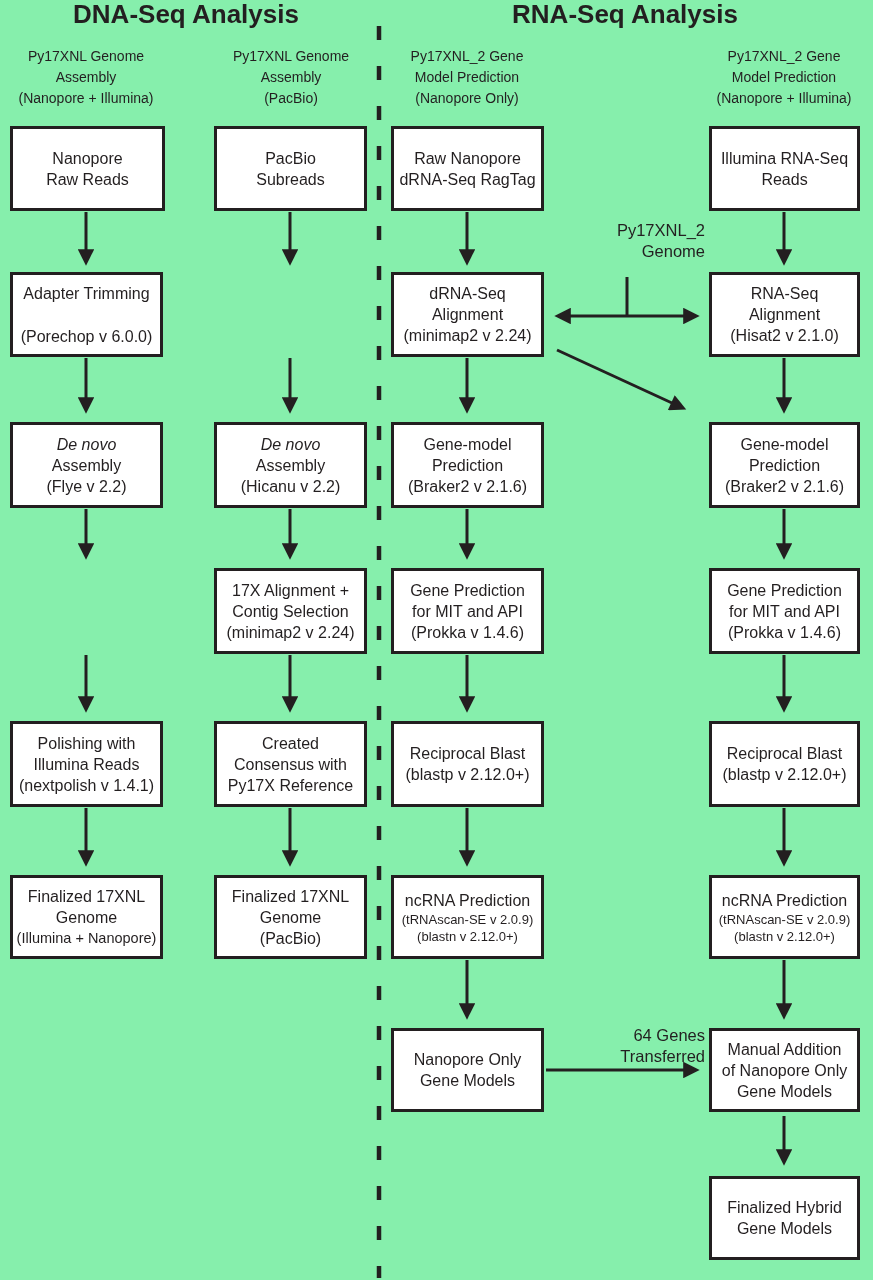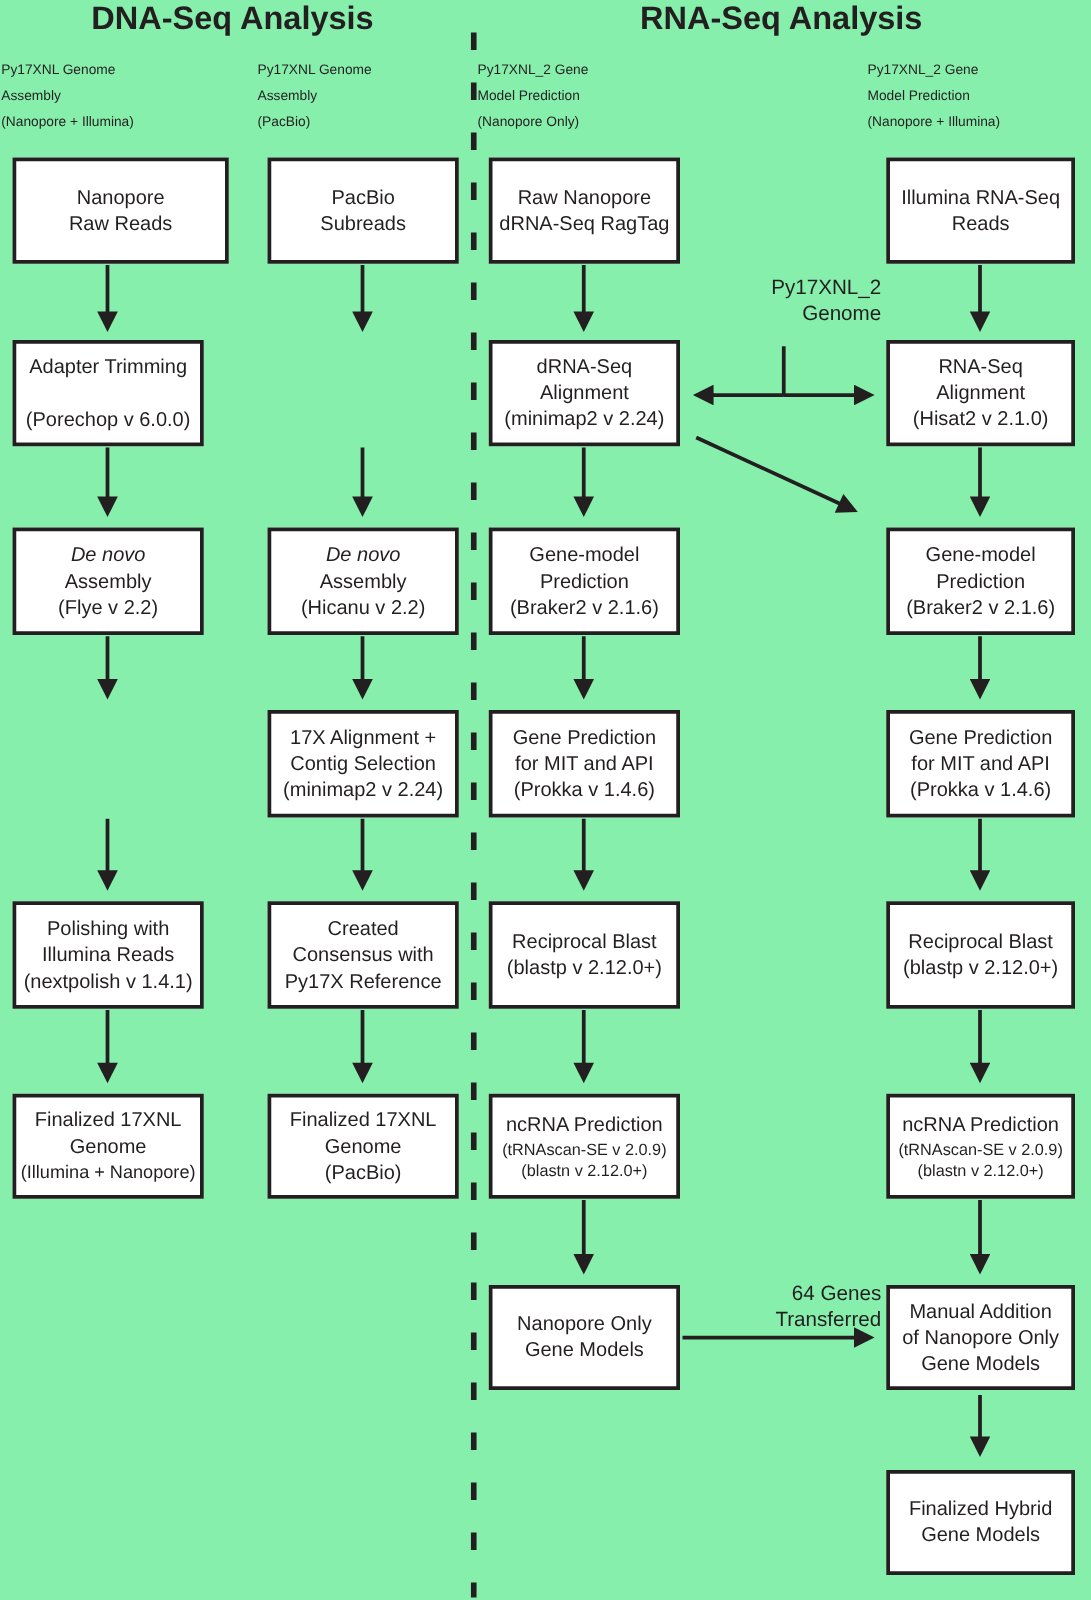--- a/index.html
+++ b/index.html
@@ -1,21 +1,21 @@
 <!DOCTYPE html>
 <html><head>
 <meta charset="utf-8">
 <style>
   html,body{margin:0;padding:0;background:#ffffff;}
   #canvas{
     position:relative;width:873px;height:1280px;background:#86efac;overflow:hidden;
     font-family:"Liberation Sans",sans-serif;color:#231f20;
   }
   .title{position:absolute;text-align:center;font-size:26px;font-weight:bold;line-height:28px;}
-  .hdr{position:absolute;font-size:11px;line-height:21px;}
+  .hdr{position:absolute;text-align:center;font-size:14px;line-height:21px;}
   .lbl{position:absolute;text-align:right;font-size:16.5px;line-height:21px;}
   .node{
     position:absolute;box-sizing:border-box;border:3px solid #231f20;background:#ffffff;
     display:flex;flex-direction:column;align-items:center;justify-content:center;
     text-align:center;font-size:16px;line-height:21px;
   }
   .ln{display:block;white-space:nowrap;}
   .it{font-style:italic;}
   .sm{font-size:13px;line-height:17px;}
   .fit{font-size:14.5px;}
@@ -110,21 +110,21 @@
 
   <div class="lbl" style="left:550px;top:220px;width:155px;">
     <span class="ln">Py17XNL_2</span>
     <span class="ln">Genome</span>
   </div>
   <div class="lbl" style="left:550px;top:1025px;width:155px;">
     <span class="ln">64 Genes</span>
     <span class="ln">Transferred</span>
   </div>
 
-  <div class="node" style="left:10px;top:126px;width:173px;height:85px;">
+  <div class="node" style="left:10px;top:126px;width:155px;height:85px;">
     <span class="ln">Nanopore</span>
     <span class="ln">Raw Reads</span>
   </div>
   <div class="node" style="left:10px;top:272px;width:153px;height:85px;">
     <span class="ln">Adapter Trimming</span>
     <span class="ln gap">(Porechop v 6.0.0)</span>
   </div>
   <div class="node" style="left:10px;top:422px;width:153px;height:86px;">
     <span class="ln it">De novo</span>
     <span class="ln">Assembly</span>

